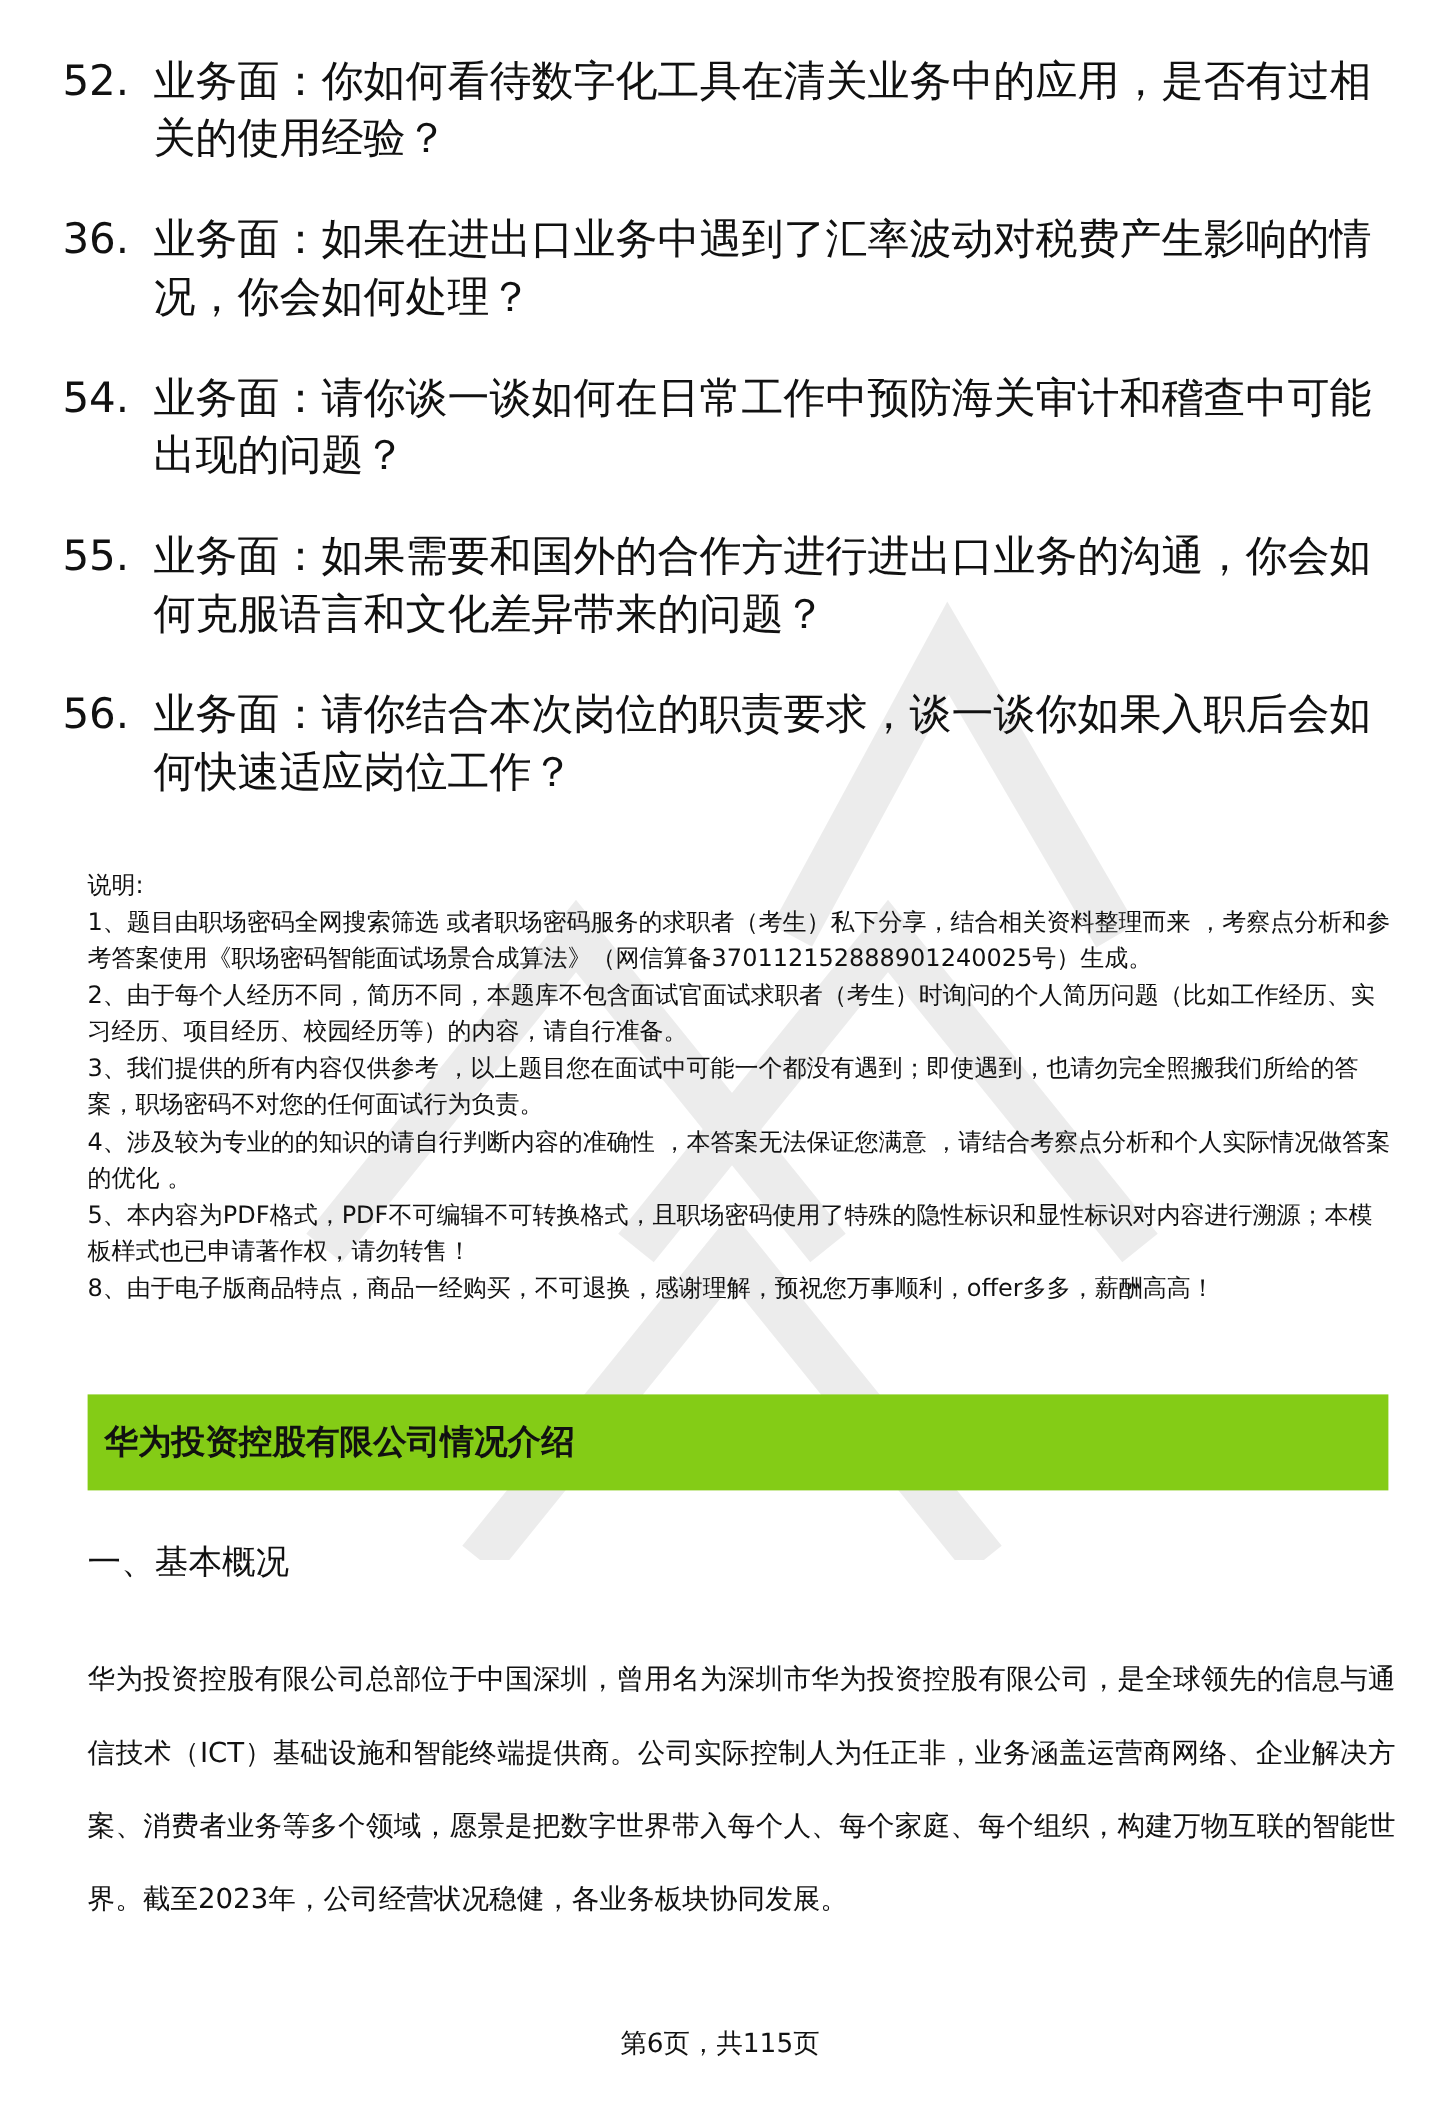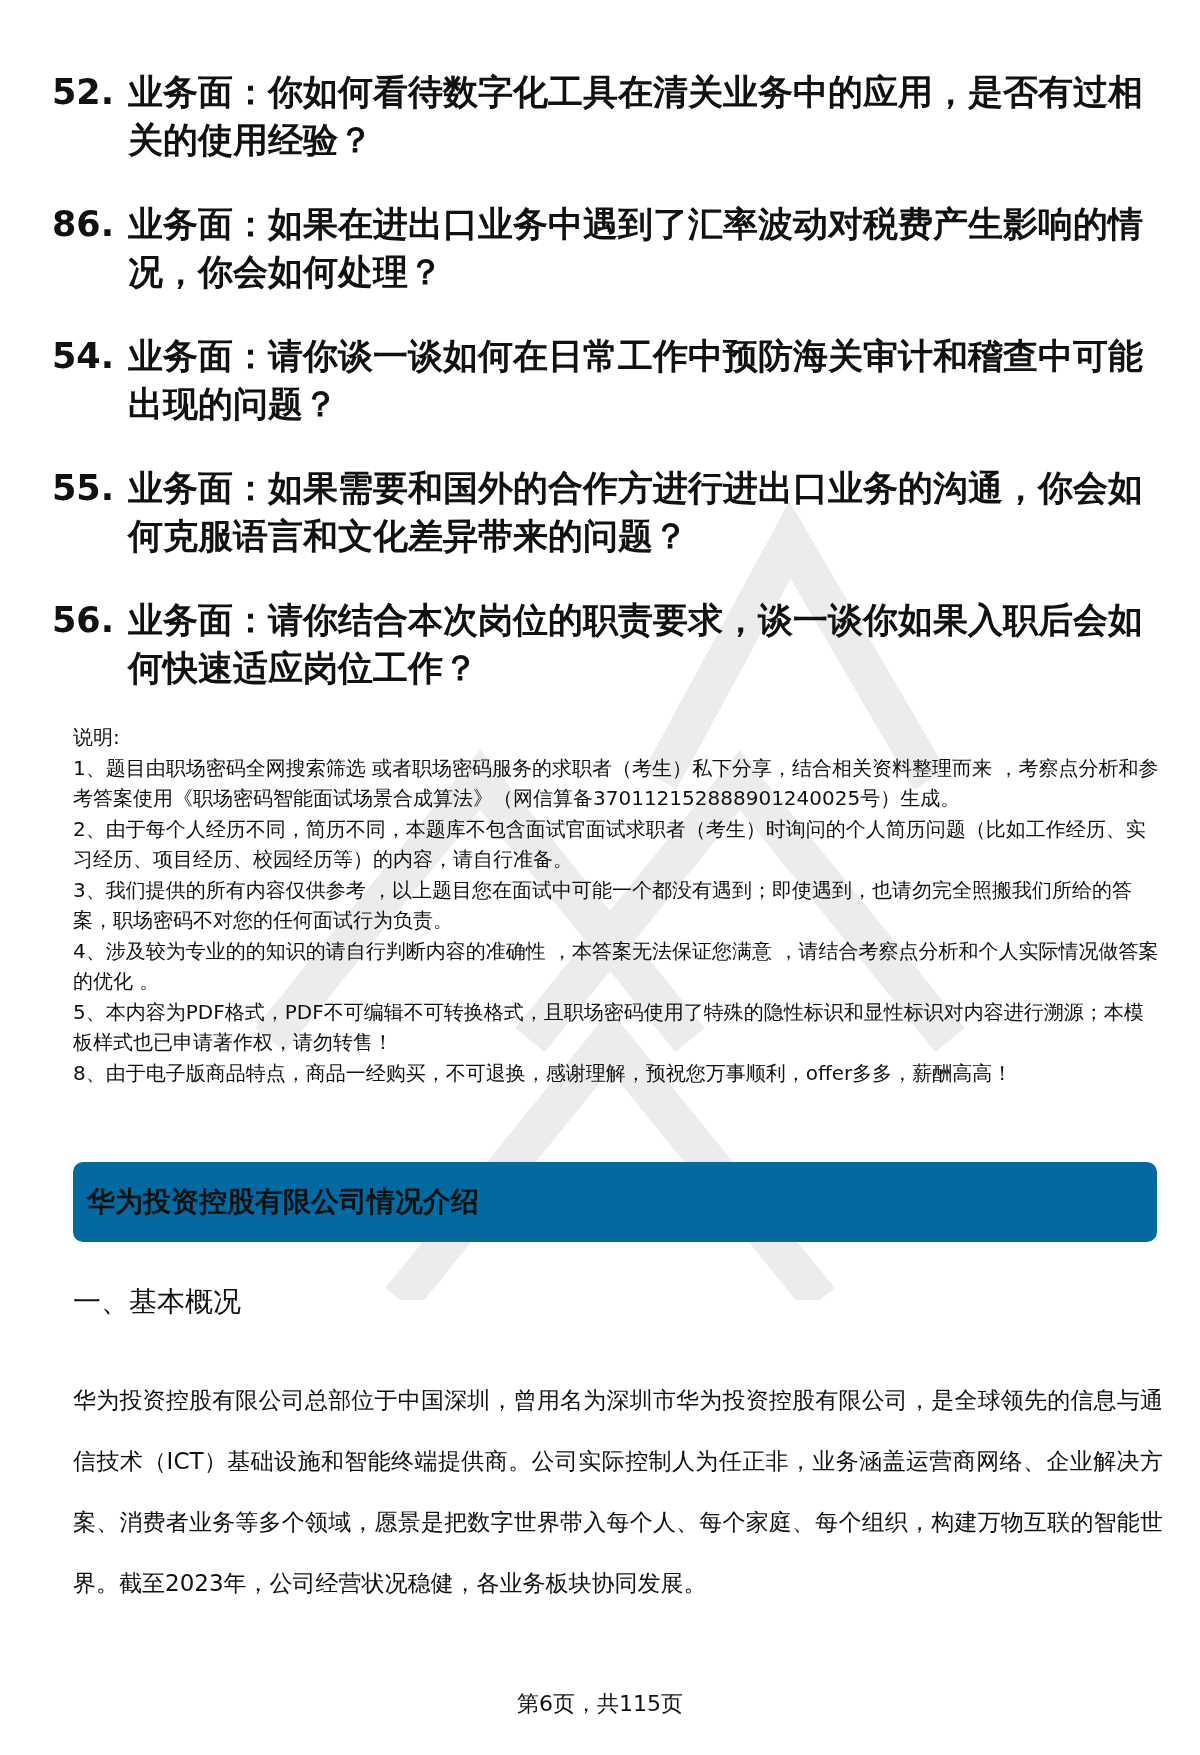--- a/index.html
+++ b/index.html
@@ -5,35 +5,35 @@
     html, body { margin: 0; padding: 0; background: #ffffff; }
     body {
       width: 1200px; height: 1755px; position: relative; overflow: hidden;
       font-family: "DejaVu Sans", "Liberation Sans", sans-serif;
       color: #111111;
     }
     .watermark {
       position: absolute; left: 230px; top: 480px; width: 760px; height: 820px;
       pointer-events: none; opacity: 0.07;
     }
-    .questions { position: absolute; left: 52px; top: 68px; width: 1100px; font-weight: bold; }
+    .questions { position: absolute; left: 52px; top: 44px; width: 1100px; }
     .q {
       display: flex; font-size: 35px; line-height: 48px; margin-bottom: 36px;
       letter-spacing: 0px;
     }
     .q .num { width: 76px; flex: 0 0 76px; }
     .q .txt { flex: 1; }
     .notes {
       position: absolute; left: 73px; top: 722px; width: 1090px;
       font-size: 20px; line-height: 30.5px; color: #111;
     }
     .notes p { margin: 0; }
     .section-banner {
       position: absolute; left: 73px; top: 1162px; width: 1084px; height: 80px;
-      background: #0369a1; border-radius: 10px;
+      background: #84cc16; border-radius: 0;
       display: flex; align-items: center;
     }
     .section-banner span {
       padding-left: 14px; font-size: 28px; font-weight: bold; color: #111;
     }
     .subhead {
       position: absolute; left: 73px; top: 1282px; font-size: 28px; line-height: 40px;
     }
     .body-text {
       position: absolute; left: 73px; top: 1370px; width: 1090px;
@@ -55,21 +55,21 @@
     <polyline points="430,300 560,60 700,300"></polyline>
   </g>
 </svg>
 
 <div class="questions">
   <div class="q">
     <span class="num">52.</span>
     <span class="txt">业务面：你如何看待数字化工具在清关业务中的应用，是否有过相关的使用经验？</span>
   </div>
   <div class="q">
-    <span class="num">86.</span>
+    <span class="num">36.</span>
     <span class="txt">业务面：如果在进出口业务中遇到了汇率波动对税费产生影响的情况，你会如何处理？</span>
   </div>
   <div class="q">
     <span class="num">54.</span>
     <span class="txt">业务面：请你谈一谈如何在日常工作中预防海关审计和稽查中可能出现的问题？</span>
   </div>
   <div class="q">
     <span class="num">55.</span>
     <span class="txt">业务面：如果需要和国外的合作方进行进出口业务的沟通，你会如何克服语言和文化差异带来的问题？</span>
   </div>

